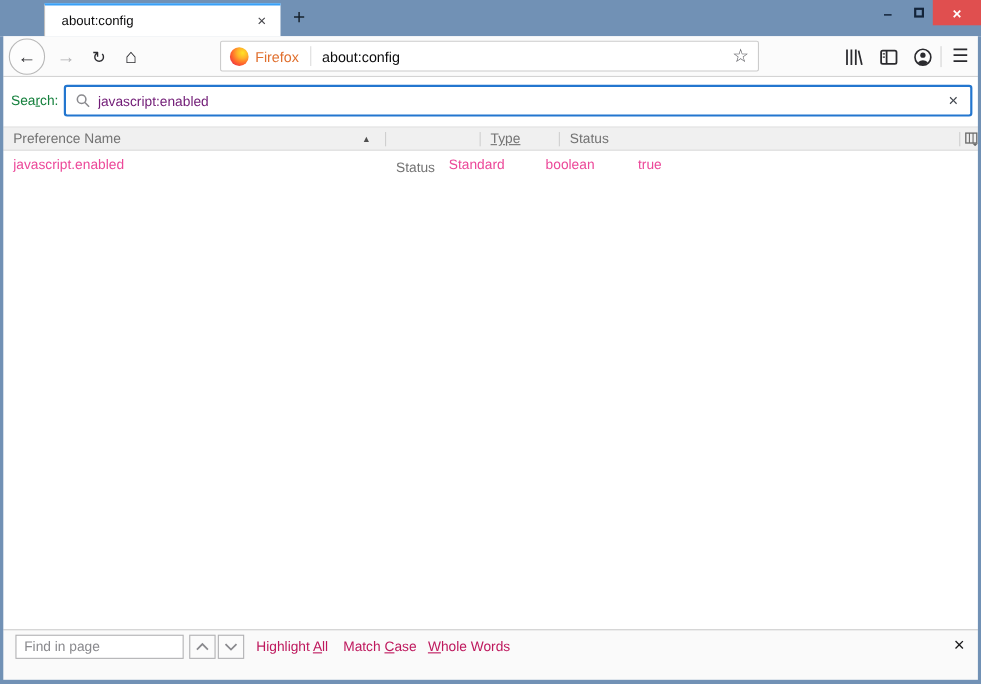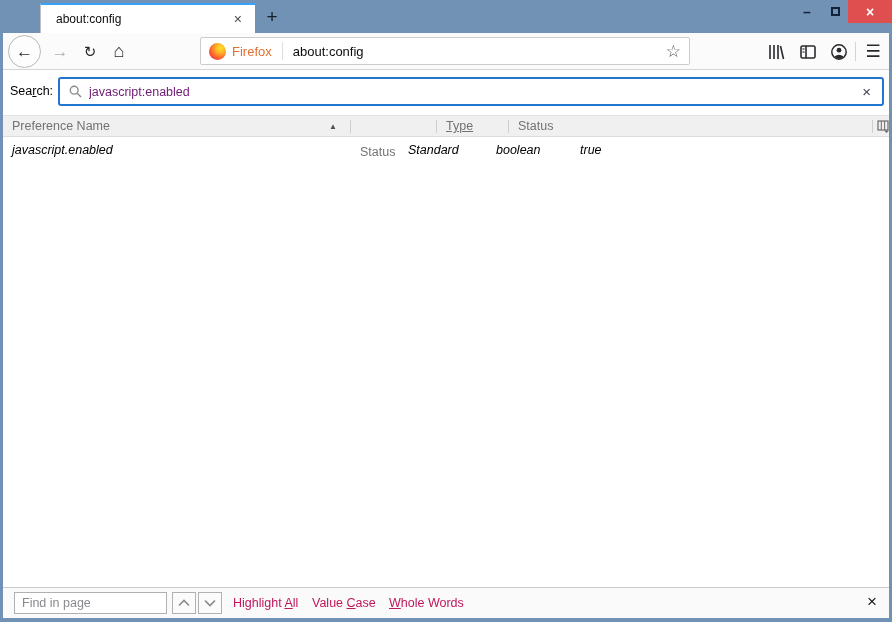--- a/index.html
+++ b/index.html
@@ -63,21 +63,21 @@
   .star { margin-left:auto; font-size:17px; color:#55555a; }
   .icon20 { position:absolute; top:9px; width:20px; height:20px; }
   .i-library { left:763px; }
   .i-sidebar { left:795px; }
   .i-account { left:826px; }
   .tb-sep { position:absolute; left:852px; top:9px; width:1px; height:19px; background:#d4d4d4; }
   .i-menu { left:859px; top:7px; width:22px; height:22px; font-size:17px; letter-spacing:0; }
 
   
   .searchrow { position:absolute; top:70px; left:3px; right:3px; height:45px; background:#fff; }
-  .search-label { position:absolute; left:7px; top:14px; color:#000000; }
+  .search-label { position:absolute; left:7px; top:14px; color:#15803d; }
   .searchbox {
     position:absolute; left:55px; top:7px; right:5px; height:29px;
     border:2px solid #2376cf; border-radius:3px; background:#fff;
     display:flex; align-items:center; padding:0 9px;
   }
   .searchbox input {
     flex:1; border:none; outline:none; font:inherit; color:#701a75; margin-left:7px; background:transparent;
   }
   .search-clear { color:#41464d; font-size:15px; padding:0 2px; }
 
@@ -89,30 +89,30 @@
   }
   .thead span.h { position:absolute; top:3px; }
   .h-name { left:9px; }
   .sort-arrow { position:absolute; left:326px; top:6px; font-size:8px; color:#4f4f4f; }
   .h-status { left:357px;margin-top:26px; }
   .h-type { left:443px;text-decoration:underline; }
   .h-value { left:515px; }
   .csep { position:absolute; top:4px; width:1px; height:13px; background:#cfcfcf; }
   .cs1 { left:347px; } .cs2 { left:433px; } .cs3 { left:505px; } .cs4 { left:869px; }
   .col-picker { position:absolute; left:874px; top:4px; width:13px; height:13px; color:#6b6b6b; }
-  .trow { position:absolute; top:139px; left:3px; right:3px; height:22px; line-height:22px; color:#000000;font-style:italic; }
+  .trow { position:absolute; top:139px; left:3px; right:3px; height:22px; line-height:22px; color:#ec4899; }
   .trow span { position:absolute; white-space:nowrap; }
   .c-name { left:9px; }
   .c-status { left:405px; }
   .c-type { left:493px; }
   .c-value { left:577px; }
 
   
   .findbar {
-    position:absolute; left:3px; right:3px; bottom:4px; height:31px;
+    position:absolute; left:3px; right:3px; bottom:4px; height:46px;
     background:#fafafa; border-top:1px solid #ccc;
   }
   .find-input {
     position:absolute; left:11px; top:4px; width:153px; height:22px;
     border:1px solid #b1b1b3; background:#fff; font:inherit; color:#0c0c0d;
     padding:0 7px; outline:none;
   }
   .find-input::placeholder { color:#8a8a8e; opacity:1; }
   .nav-btn {
     position:absolute; top:4px; width:24px; height:22px; border:1px solid #b1b1b3;
@@ -227,20 +227,20 @@
     <svg width="12" height="8" viewBox="0 0 12 8">
       <polyline points="1,6.5 6,1.5 11,6.5" fill="none" stroke="#8a8a8e" stroke-width="1.6"></polyline>
     </svg>
   </div>
   <div class="nav-btn fb-next">
     <svg width="12" height="8" viewBox="0 0 12 8">
       <polyline points="1,1.5 6,6.5 11,1.5" fill="none" stroke="#8a8a8e" stroke-width="1.6"></polyline>
     </svg>
   </div>
   <span class="find-opt o-highlight"><span>Highlight </span><u>A</u><span>ll</span></span>
-  <span class="find-opt o-match"><span>Value </span><u>C</u><span>ase</span></span>
+  <span class="find-opt o-match"><span>Match </span><u>C</u><span>ase</span></span>
   <span class="find-opt o-whole"><span></span><u>W</u><span>hole Words</span></span>
   <span class="find-close">×</span>
 </div>
 
 <div class="edge-l"></div>
 <div class="edge-r"></div>
 <div class="edge-b"></div>
 
 </body></html>

